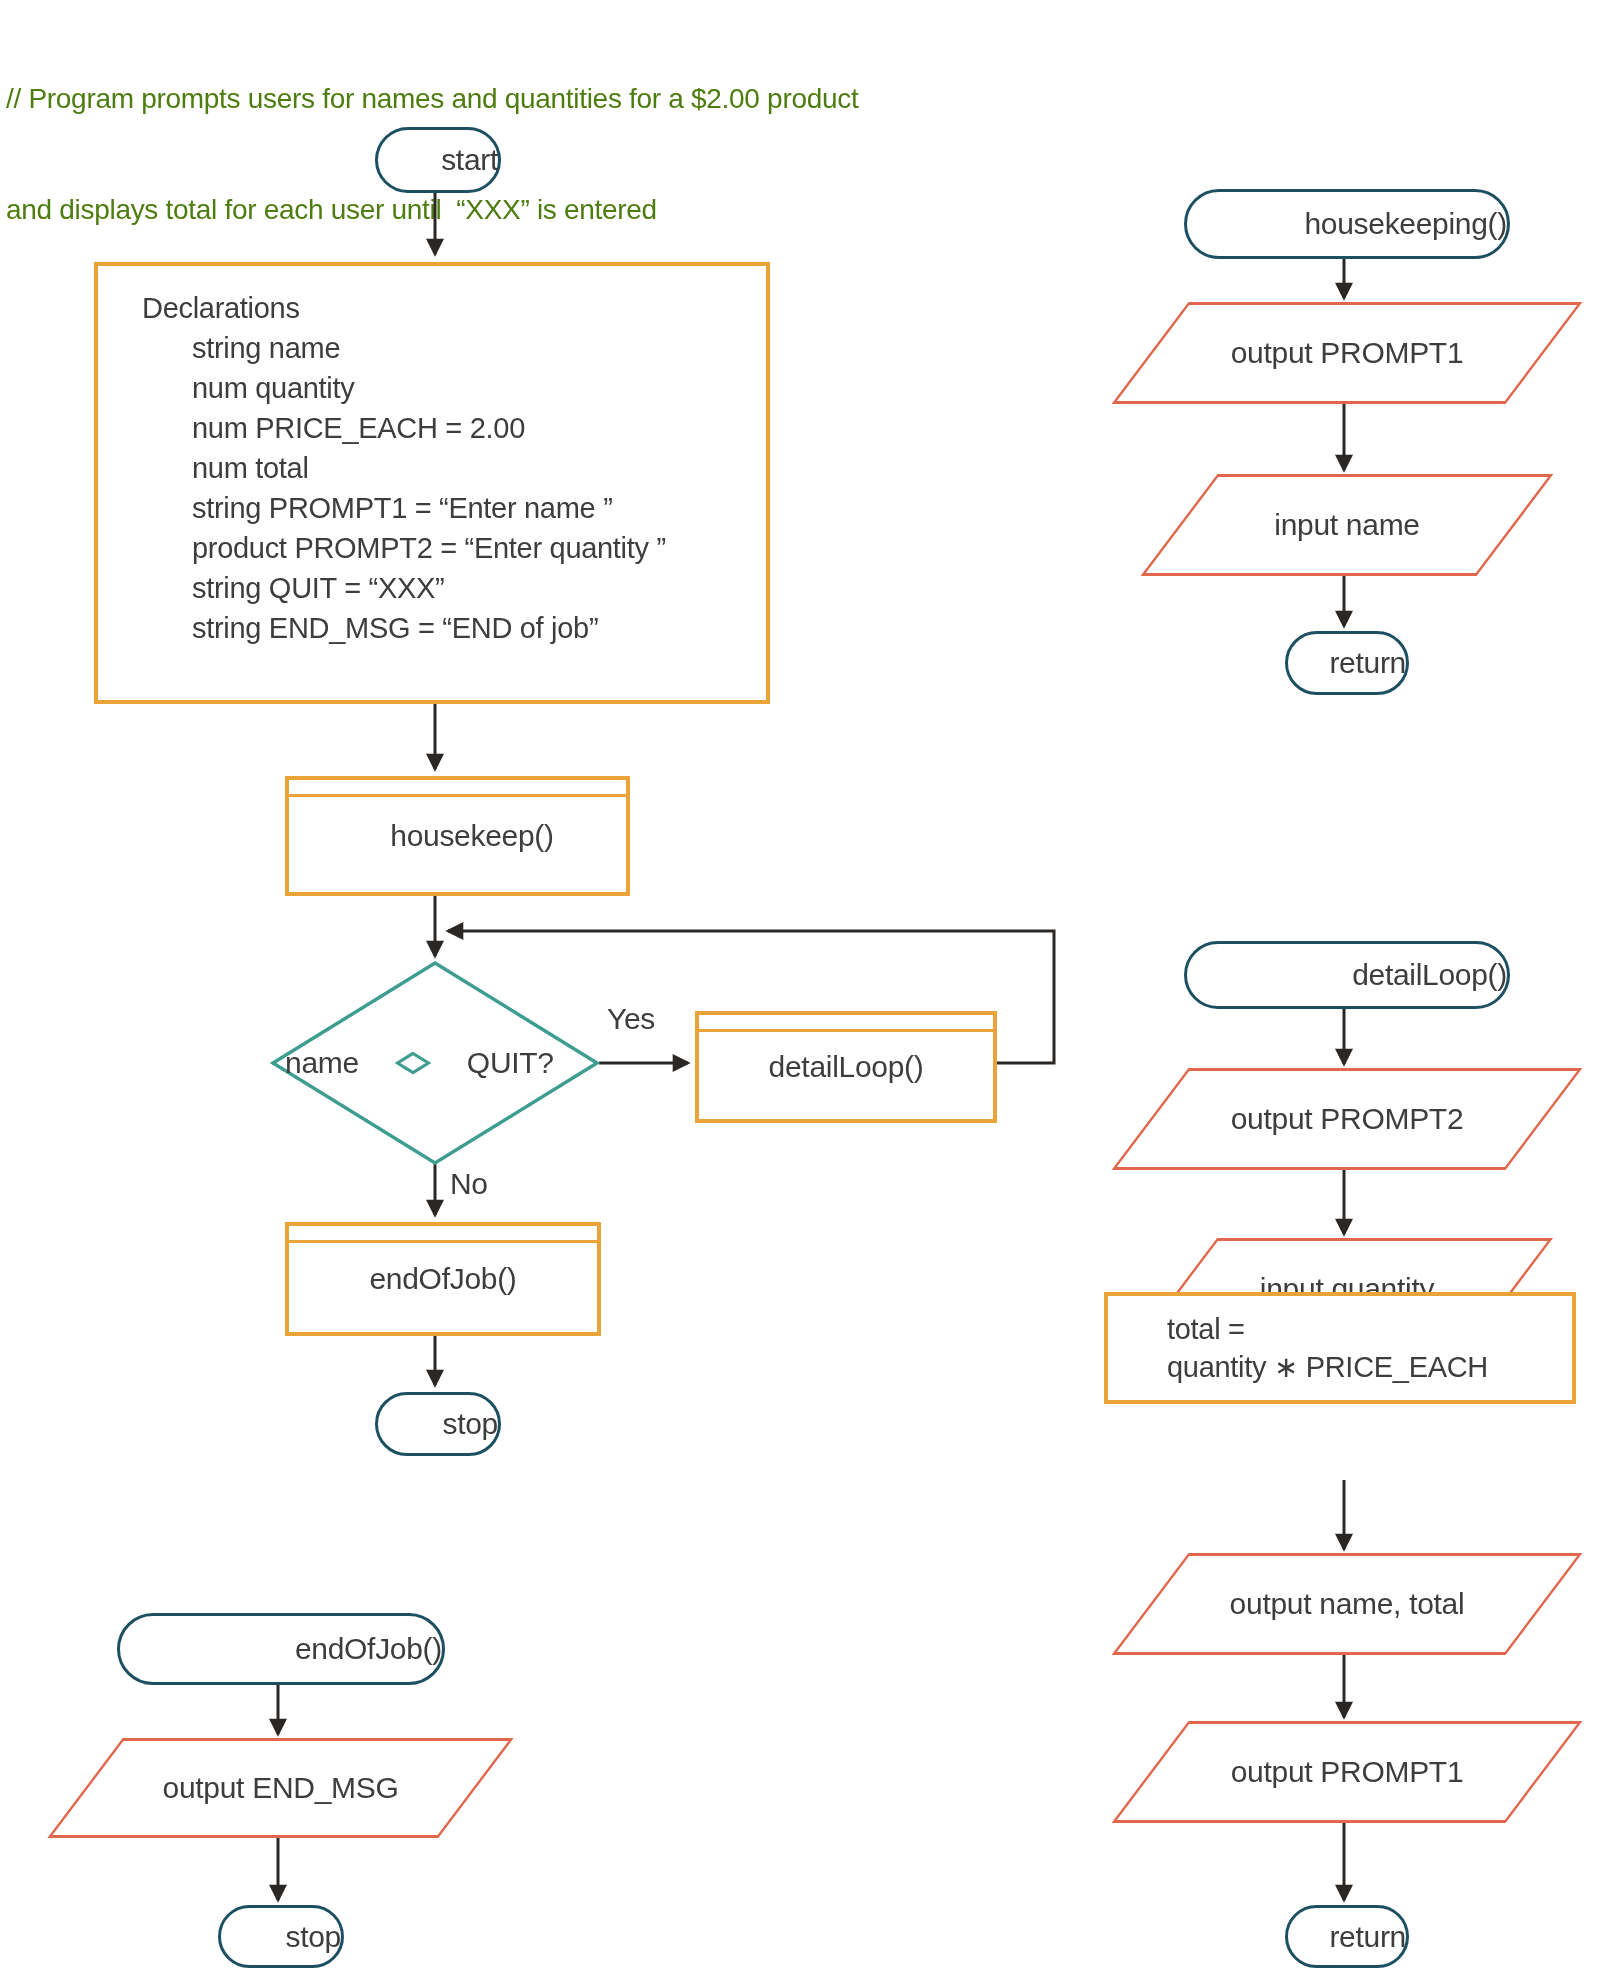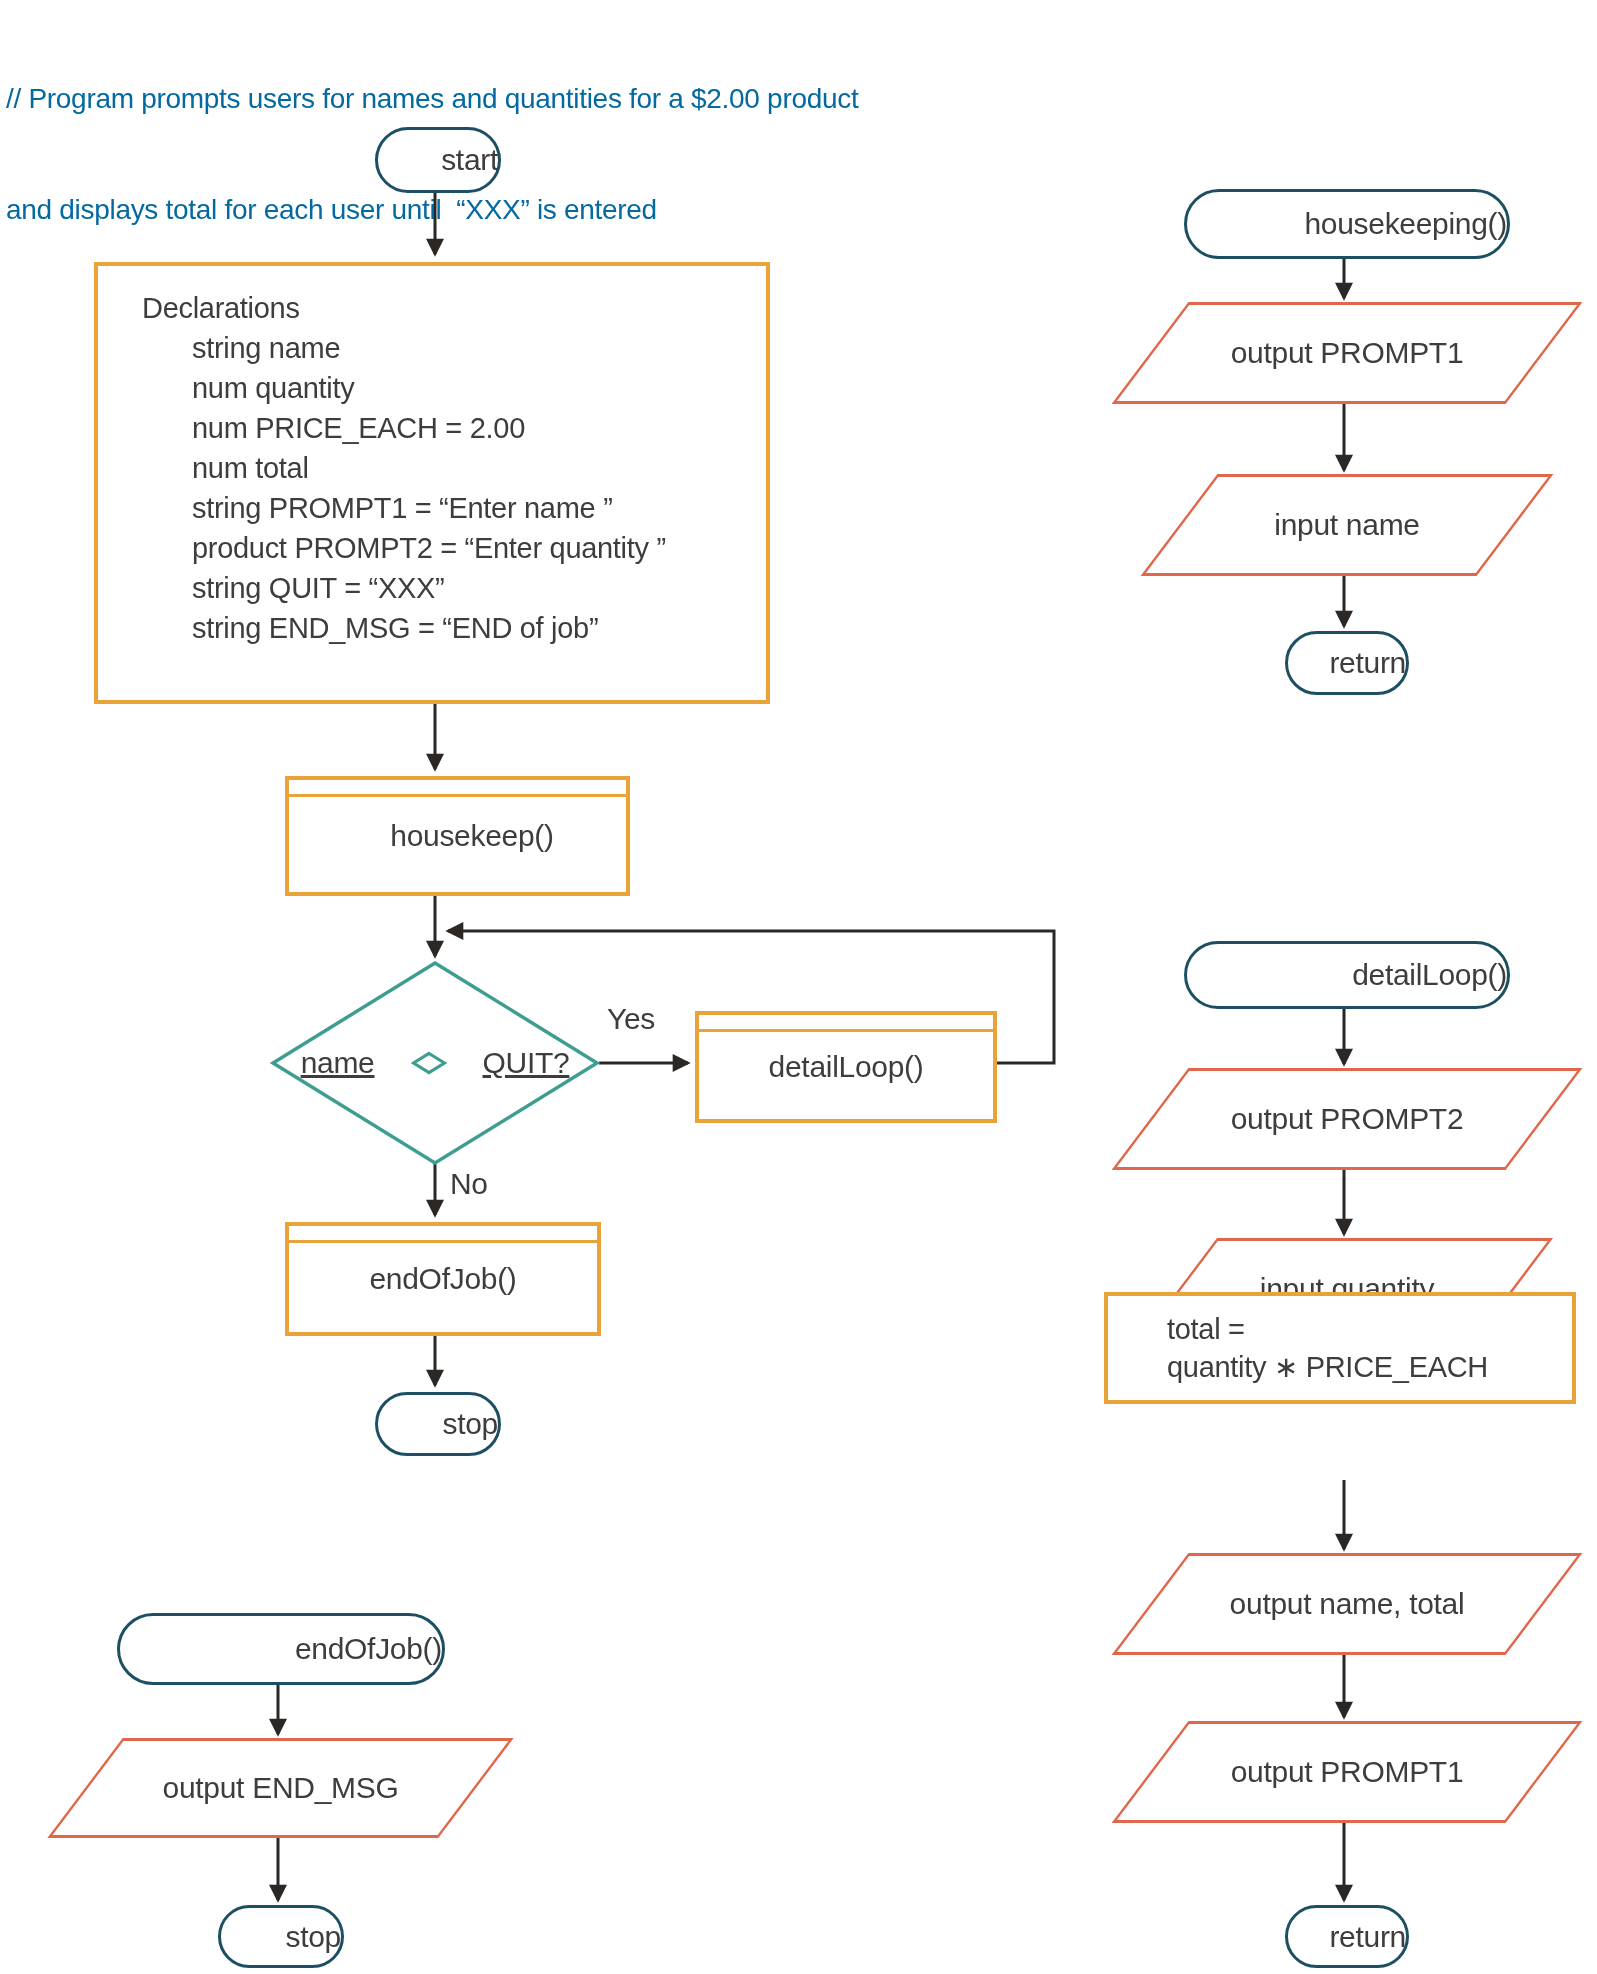--- a/index.html
+++ b/index.html
@@ -7,21 +7,21 @@
     --teal:#3d9d90; --line:#2a2725; --text:#3d3d3d;
   }
   html,body{margin:0;padding:0;background:#ffffff;}
   .canvas{
     position:relative; width:1597px; height:1974px; background:#ffffff;
     font-family:"Liberation Sans", sans-serif; color:var(--text);
     overflow:hidden;
   }
   .abs{position:absolute;}
   
-  .comment{left:6px; top:6px; font-size:28px; line-height:37px; color:#0369a1; letter-spacing:-0.3px; white-space:pre;}
+  .comment{left:6px; top:6px; font-size:28px; line-height:37px; color:#4d7c0f; letter-spacing:-0.3px; white-space:pre;}
   
   .wires{left:0; top:0; width:1597px; height:1974px; pointer-events:none;}
   .wires line, .wires path{stroke:var(--line); stroke-width:3; fill:none;}
   .wires .diamond{stroke:var(--teal); stroke-width:3.5; fill:#ffffff;}
   .wires .arrowhead{fill:var(--line); stroke:none;}
   
   .terminal{
     border:3.5px solid var(--navy); border-radius:44px; background:#fff;
     display:flex; align-items:center; justify-content:flex-end;
     font-size:30px; letter-spacing:-0.3px;
@@ -53,22 +53,22 @@
   .para{
     border:3px solid var(--salmon); background:#fff; transform:skewX(-37deg);
   }
   .para .para-label{
     position:absolute; inset:0; transform:skewX(37deg);
     display:flex; align-items:center; justify-content:center;
     font-size:30px; letter-spacing:-0.3px; color:var(--text);
   }
   
   .decision-label{
-    display:flex; align-items:center; justify-content:center; gap:36px;
-    font-size:30px; letter-spacing:-0.3px;text-decoration:underline;
+    display:flex; align-items:center; justify-content:flex-start; gap:36px;
+    font-size:30px; letter-spacing:-0.3px;
   }
   .neq{color:var(--teal); display:inline-block; line-height:0;}
   
   .branch{font-size:30px; letter-spacing:-0.3px;}
 </style>
 </head>
 <body>
 
 <div class="canvas">
 

